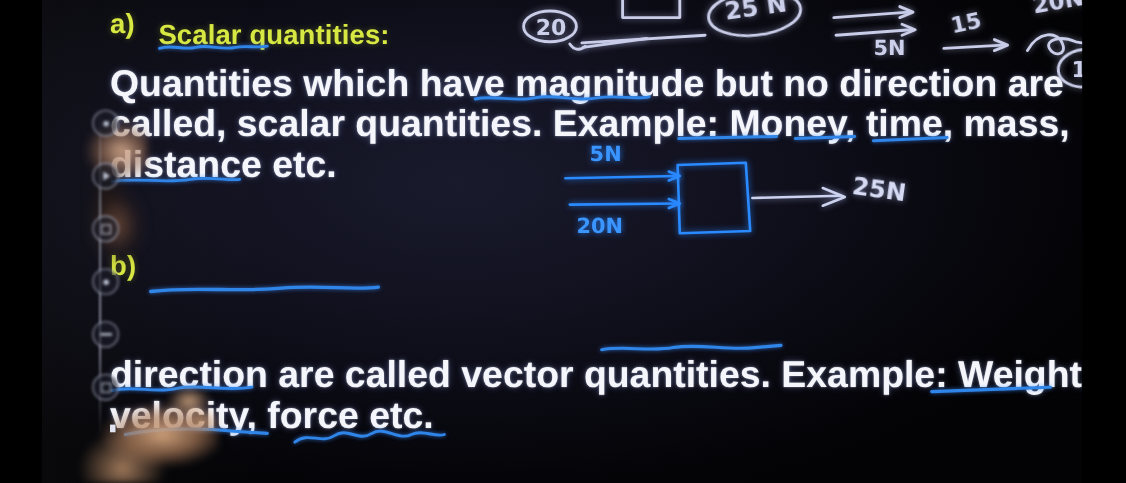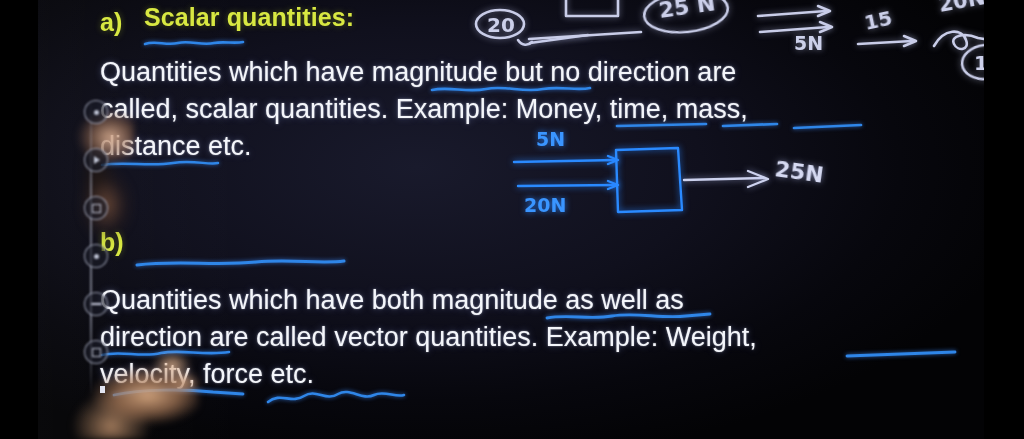--- a/index.html
+++ b/index.html
@@ -45,22 +45,22 @@
   .txt { position:absolute; z-index:12; white-space:nowrap; }
   .heading {
     color:#d8e842;
     font-weight:bold;
     font-size:25px;
     letter-spacing:.1px;
     text-shadow:0 0 6px rgba(190,210,40,.35);
   }
   .body {
     color:#f4f6fb;
-    font-weight:normal;
-    font-size:27px;
+    font-weight:bold;
+    font-size:34px;
     letter-spacing:.0px;
     text-shadow:0 0 7px rgba(150,170,255,.35), 0 0 2px rgba(255,255,255,.5);
   }
 
   
   .ul {
     position:absolute; z-index:14;
     pointer-events:none;
   }
   .ul svg { display:block; overflow:visible; }
@@ -145,21 +145,21 @@
   }
 </style>
 </head>
 <body>
 
 <div id="stage">
 
   <div class="slide">
 
     <div class="txt heading" style="left:62px; top:8px;">a)</div>
-    <div class="txt heading" style="left:106px; top:3px;">Scalar quantities:</div>
+    <div class="txt heading" style="left:106px; top:18px;">Scalar quantities:</div>
 
     <div class="ul" style="left:106px; top:37px;">
       <svg width="100" height="12" viewBox="0 0 100 12">
         <path d="M1 7 C 12 3, 22 9, 34 6 C 46 3, 58 9, 70 6 C 80 4, 90 7, 99 5" stroke-width="2.6"></path>
       </svg>
     </div>
 
     <div class="txt body" style="left:62px; top:57px;">Quantities which have magnitude but no direction are</div>
     <div class="txt body" style="left:62px; top:94px;">called, scalar quantities. Example: Money, time, mass,</div>
     <div class="txt body" style="left:62px; top:131px;">distance etc.</div>
@@ -274,21 +274,20 @@
     </div>
 
     <div class="txt heading" style="left:62px; top:228px;">b)</div>
 
     <div class="ul" style="left:98px; top:257px;">
       <svg width="210" height="12" viewBox="0 0 210 12">
         <path d="M1 8 C 40 3, 80 9, 120 5 C 155 2, 185 7, 208 4" stroke-width="3"></path>
       </svg>
     </div>
 
-    <div class="txt body" style="left:62px; top:285px;">Quantities which have both magnitude as well as</div>
     <div class="txt body" style="left:62px; top:322px;">direction are called vector quantities. Example: Weight,</div>
     <div class="txt body" style="left:62px; top:359px;">velocity, force etc.</div>
 
     <div class="ul" style="left:508px; top:311px;">
       <svg width="165" height="12" viewBox="0 0 165 12">
         <path d="M1 7 C 22 3, 44 9, 66 5 C 90 1, 116 8, 140 5 L 164 3" stroke-width="2.8"></path>
       </svg>
     </div>
 
     <div class="ul" style="left:63px; top:348px;">

